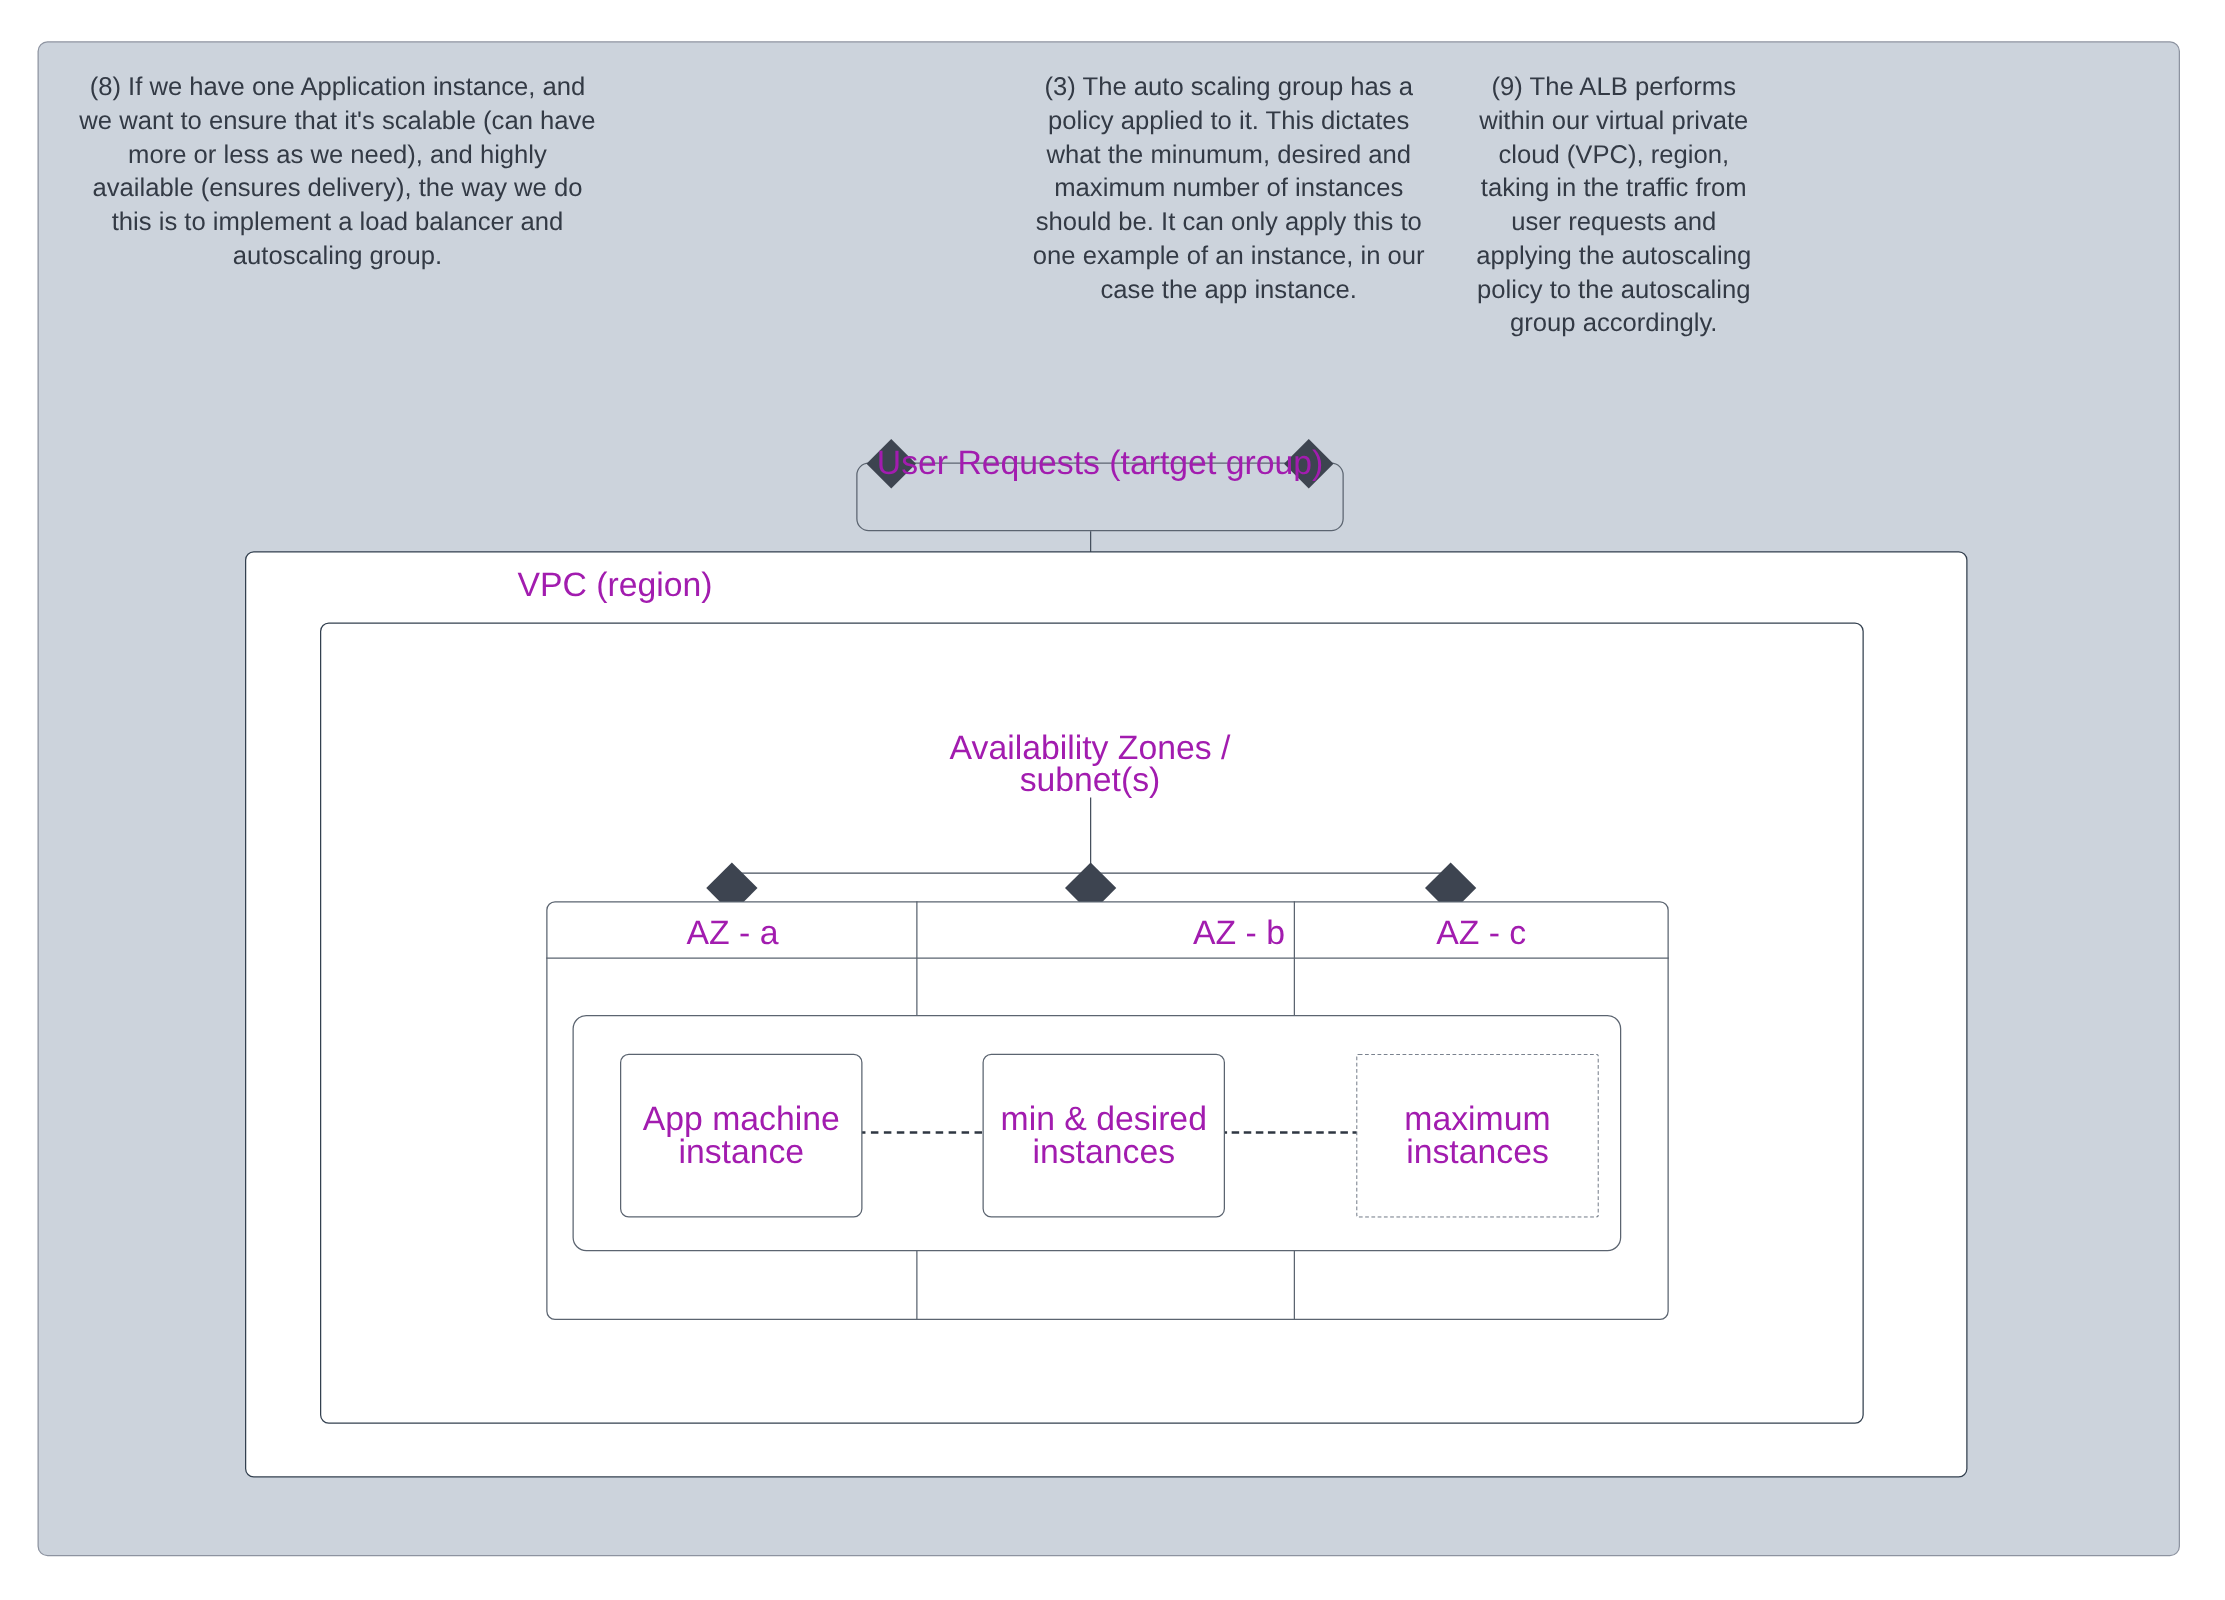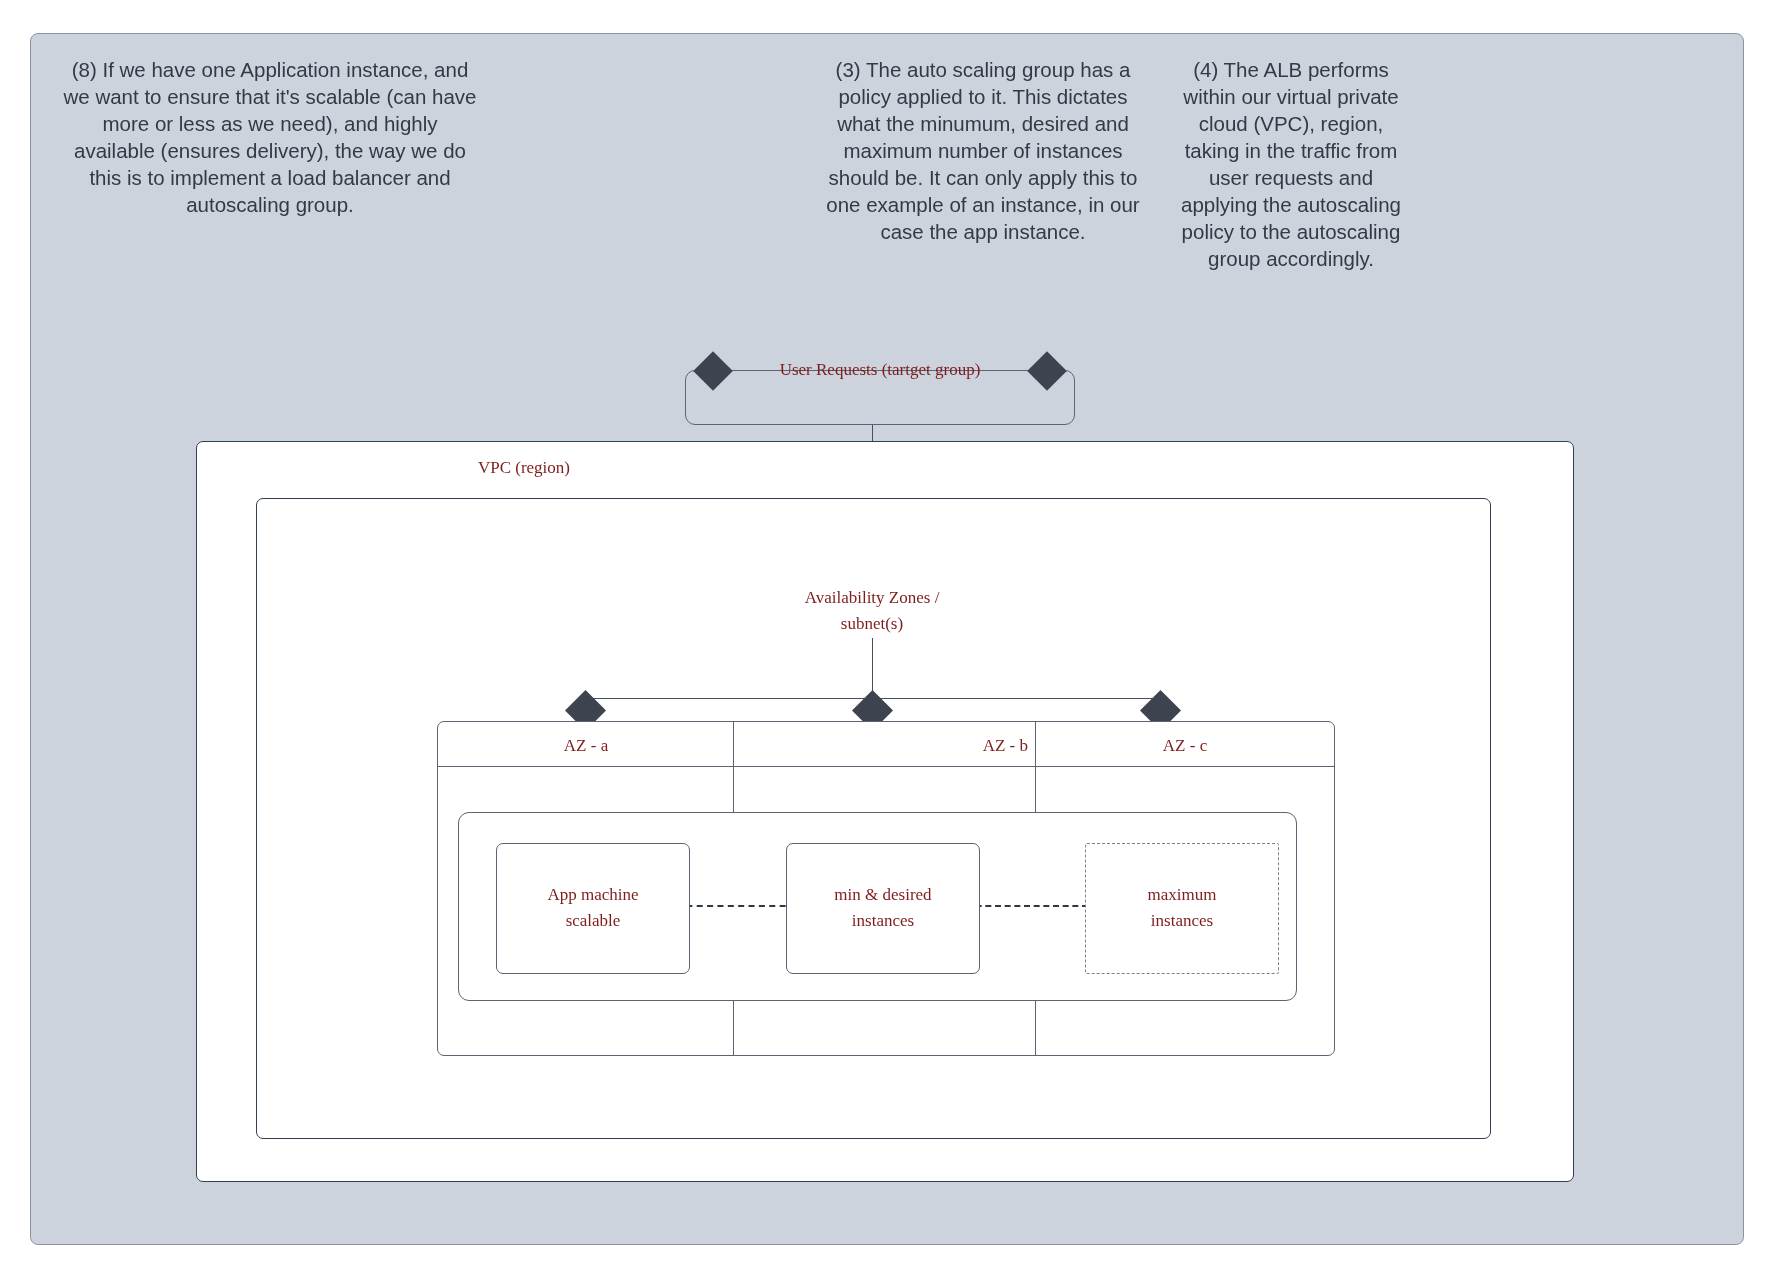--- a/index.html
+++ b/index.html
@@ -18,21 +18,21 @@
     position:absolute;color:#333a45;text-align:center;
     font-size:20.5px;line-height:27px;white-space:pre-line;
   }
 
   
   .box{position:absolute;box-sizing:border-box;background:#ffffff;border:1px solid #33404f;}
   .r6{border-radius:7px;}
   .r10{border-radius:11px;}
   .dashedbox{position:absolute;box-sizing:border-box;background:#ffffff;border:1px dashed #7a828e;border-radius:2px;}
 
-  .lbl{position:absolute;color:#7f1d1d;font-size:17px;line-height:26px;text-align:center;white-space:pre-line;font-family:Liberation Serif, serif;}
+  .lbl{position:absolute;color:#a21caf;font-size:27px;line-height:26px;text-align:center;white-space:pre-line;}
   .lbl-left{text-align:right;}
 
   
   .vline{position:absolute;width:0;border-left:1px solid #46505e;}
   .hline{position:absolute;height:0;border-top:1px solid #46505e;}
   .hline-tbl{position:absolute;height:0;border-top:1px solid #5b6470;}
   .vline-tbl{position:absolute;width:0;border-left:1px solid #5b6470;}
   .dashline{position:absolute;height:0;border-top:2px dashed #2f3742;}
 
   
@@ -47,21 +47,21 @@
 </style>
 </head>
 <body>
 
 <div id="stage">
 
   <div class="panel"></div>
 
   <div class="note" style="left:60px;top:56px;width:420px;">(8) If we have one Application instance, and we want to ensure that it's scalable (can have more or less as we need), and highly available (ensures delivery), the way we do this is to implement a load balancer and autoscaling group.</div>
   <div class="note" style="left:818px;top:56px;width:330px;">(3) The auto scaling group has a policy applied to it. This dictates what the minumum, desired and maximum number of instances should be. It can only apply this to one example of an instance, in our case the app instance.</div>
-  <div class="note" style="left:1176px;top:56px;width:230px;">(4) The ALB performs within our virtual private cloud (VPC), region, taking in the traffic from user requests and applying the autoscaling policy to the autoscaling group accordingly.</div>
+  <div class="note" style="left:1176px;top:56px;width:230px;">(9) The ALB performs within our virtual private cloud (VPC), region, taking in the traffic from user requests and applying the autoscaling policy to the autoscaling group accordingly.</div>
 
   <div class="bracket" style="left:685px;top:370px;width:390px;height:55px;"></div>
 
   <div class="vline" style="left:872px;top:425px;height:20px;"></div>
 
   <div class="diamond" style="left:699px;top:357px;width:28px;height:28px;"></div>
   <div class="diamond" style="left:1033px;top:357px;width:28px;height:28px;"></div>
 
   <div class="lbl" style="left:630px;top:357px;width:500px;">User Requests (tartget group)</div>
 
@@ -100,21 +100,21 @@
   <div class="lbl" style="left:1042px;top:733px;width:286px;">AZ - c</div>
 
   <div class="box r10" style="left:458px;top:812px;width:839px;height:189px;border-color:#5b6470;"></div>
 
   <div class="dashline" style="left:676px;top:905px;width:120px;"></div>
   <div class="dashline" style="left:966px;top:905px;width:122px;"></div>
 
   <div class="box r6" style="left:496px;top:843px;width:194px;height:131px;border-color:#5b6470;">
   </div>
   <div class="lbl" style="left:496px;top:882px;width:194px;">App machine
-scalable</div>
+instance</div>
 
   <div class="box r6" style="left:786px;top:843px;width:194px;height:131px;border-color:#5b6470;">
   </div>
   <div class="lbl" style="left:786px;top:882px;width:194px;">min &amp; desired
 instances</div>
 
   <div class="dashedbox" style="left:1085px;top:843px;width:194px;height:131px;">
   </div>
   <div class="lbl" style="left:1085px;top:882px;width:194px;">maximum
 instances</div>

